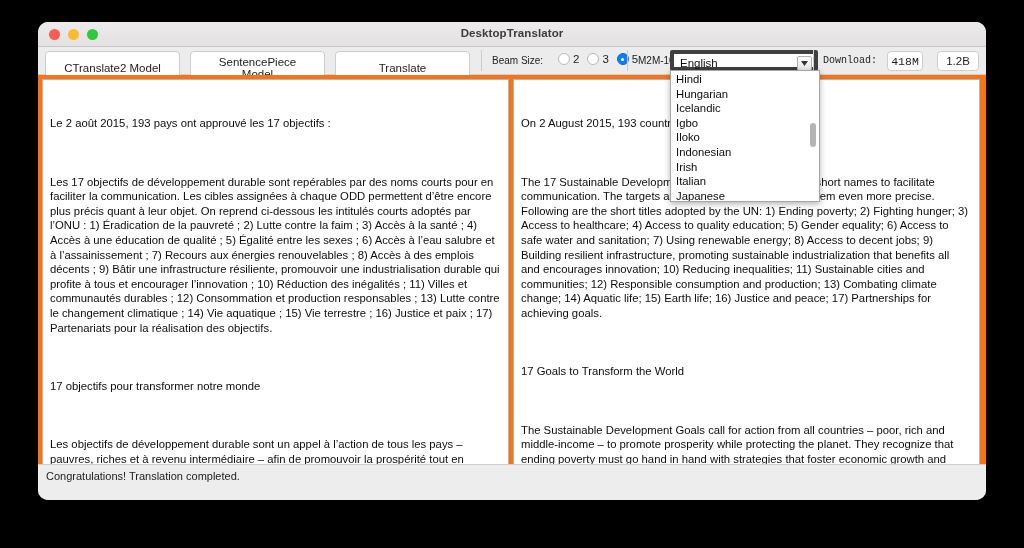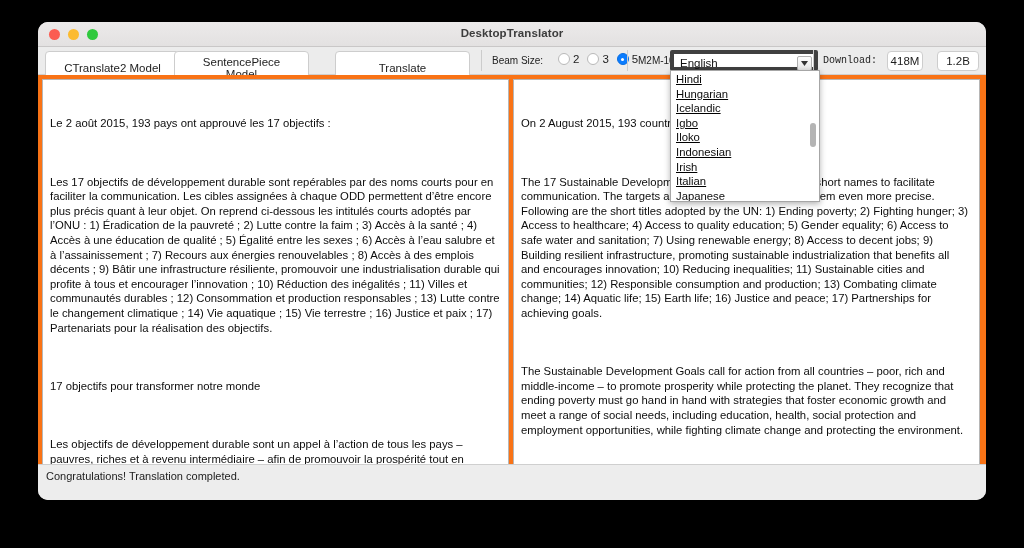--- a/index.html
+++ b/index.html
@@ -69,21 +69,21 @@
     border: 1px solid #cdcdcd;
     border-radius: 4px;
     font-size: 11.5px;
     color: #1d1d1d;
     display: flex; align-items: center; justify-content: center;
     box-shadow: 0 1px 0 rgba(0,0,0,0.05);
     font-family: "Liberation Sans", sans-serif;
     padding: 16px;
   }
   #btn-ct2  { left: 7px;   width: 135px; }
-  #btn-sp   { left: 136px; width: 135px; }
+  #btn-sp   { left: 152px; width: 135px; }
   #btn-tr   { left: 297px; width: 135px; }
 
   .tool-sep {
     position: absolute;
     top: 3px;
     width: 1px; height: 21px;
     background: #cccccc;
   }
   #sep1 { left: 443px; }
   #sep2 { left: 589px; }
@@ -149,21 +149,21 @@
     top: 4px; height: 20px;
     background: #ffffff;
     border: 1px solid #cdcdcd;
     border-radius: 4px;
     font-size: 11.5px;
     color: #1d1d1d;
     display: flex; align-items: center; justify-content: center;
     padding: 0;
     font-family: "Liberation Sans", sans-serif;
   }
-  #dl-418 { left: 849px; width: 36px; }
+  #dl-418 { left: 849px; width: 36px; font-family: Liberation Mono, monospace; }
   #dl-12b { left: 899px; width: 42px; }
 
   
   .body-area {
     position: relative;
     height: 400px;
     background: #f97316;
     padding: 4px 6px 0 6px;
   }
   .pane {
@@ -215,21 +215,21 @@
   .dropdown {
     position: absolute;
     left: 670px; top: 70px;
     width: 150px; height: 132px;
     background: #ffffff;
     border: 1px solid #a6a6a6;
     box-shadow: 0 2px 6px rgba(0,0,0,0.30);
     overflow: hidden;
     z-index: 50;
   }
-  .dd-list { position: relative; padding: 1px 16px 0 0; text-decoration: underline; }
+  .dd-list { position: relative; padding: 1px 16px 0 0; }
   .dd-item {
     height: 14.6px;
     line-height: 14.6px;
     padding-left: 5px;
     font-size: 11.3px;
     color: #0b0b0b;
     white-space: nowrap;
     font-family: "Liberation Sans", sans-serif;
   }
   .dd-scrollbar {
@@ -315,20 +315,21 @@
           <p class="para">17 objectifs pour transformer notre monde</p>
           <p class="para">Les objectifs de développement durable sont un appel à l’action de tous les pays – pauvres, riches et à revenu intermédiaire – afin de promouvoir la prospérité tout en protégeant la planète. Ils reconnaissent que mettre fin à la pauvreté doit aller de pair avec des stratégies qui développent la croissance économique et répondent à une série de besoins sociaux, notamment l’éducation, la santé, la protection sociale et les possibilités d’emploi, tout en luttant contre le changement climatique et la protection de l’environnement.</p>
         </div>
         <div class="pane-scroll"></div>
       </div>
 
       <div class="pane" id="pane-right">
         <div class="pane-inner">
           <p class="para">On 2 August 2015, 193 countries approved the 17 goals:</p>
           <p class="para">The 17 Sustainable Development Goals are identifiable by short names to facilitate communication. The targets assigned to each SDG make them even more precise. Following are the short titles adopted by the UN: 1) Ending poverty; 2) Fighting hunger; 3) Access to healthcare; 4) Access to quality education; 5) Gender equality; 6) Access to safe water and sanitation; 7) Using renewable energy; 8) Access to decent jobs; 9) Building resilient infrastructure, promoting sustainable industrialization that benefits all and encourages innovation; 10) Reducing inequalities; 11) Sustainable cities and communities; 12) Responsible consumption and production; 13) Combating climate change; 14) Aquatic life; 15) Earth life; 16) Justice and peace; 17) Partnerships for achieving goals.</p>
+          <p class="para">17 Goals to Transform the World</p>
           <p class="para">The Sustainable Development Goals call for action from all countries – poor, rich and middle-income – to promote prosperity while protecting the planet. They recognize that ending poverty must go hand in hand with strategies that foster economic growth and meet a range of social needs, including education, health, social protection and employment opportunities, while fighting climate change and protecting the environment.</p>
         </div>
         <div class="pane-scroll"></div>
       </div>
 
     </div>
 
     <div class="statusbar">
       <span class="status-text">Congratulations! Translation completed.</span>
     </div>

